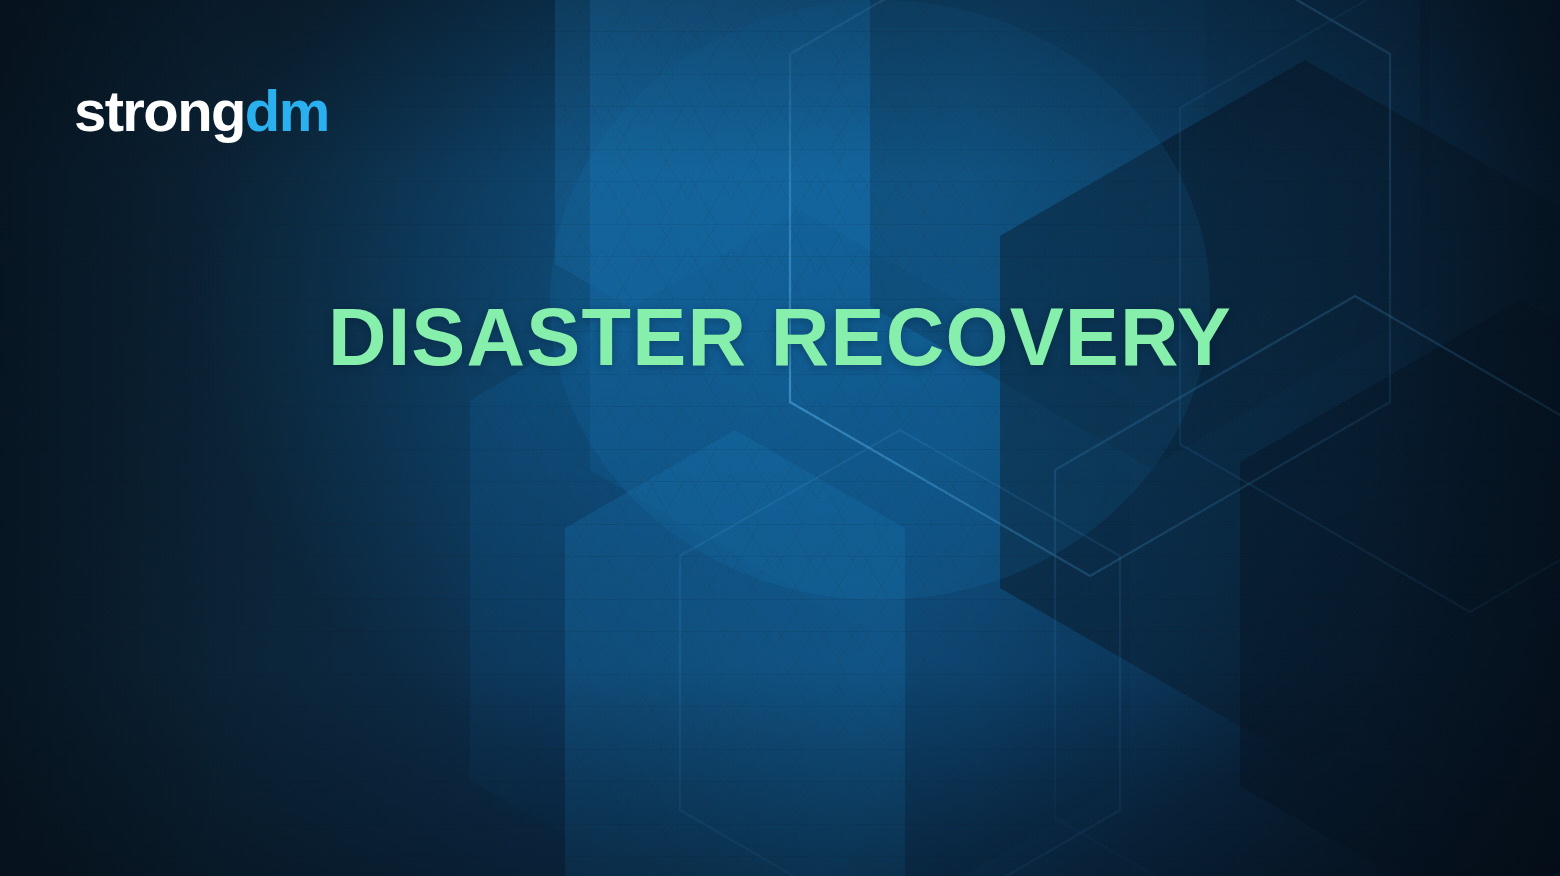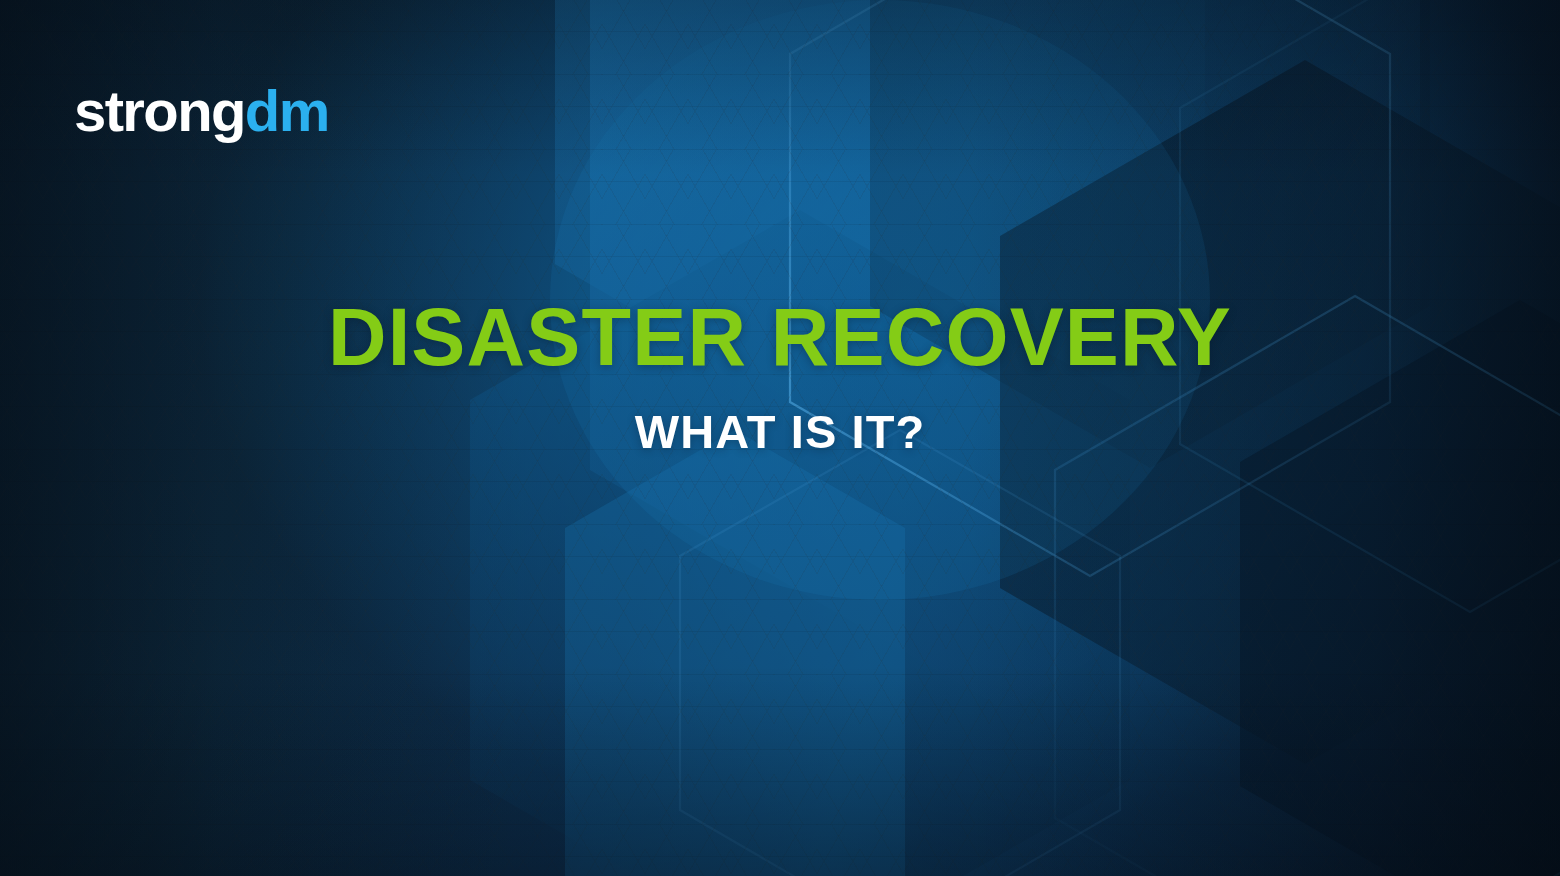--- a/index.html
+++ b/index.html
@@ -90,21 +90,21 @@
     position: absolute;
     left: 0;
     right: 0;
     top: 292px;
     text-align: center;
     padding: 0 40px;
   }
 
   .headline {
     margin: 0;
-    color: #84cc16;
+    color: #86efac;
     font-size: 81px;
     font-weight: 700;
     line-height: 1.115;
     letter-spacing: 1.2px;
     text-transform: uppercase;
     text-shadow: 0 2px 10px rgba(3,16,30,0.30);
   }
   .headline-line { display: block; }
 
   .subhead {
@@ -198,17 +198,16 @@
   <div class="content">
 
     <div class="logo">
       <span class="logo-strong">strong</span><span class="logo-dm">dm</span>
     </div>
 
     <div class="headline-block">
       <h1 class="headline">
         <span class="headline-line">DISASTER RECOVERY</span>
       </h1>
-      <p class="subhead">WHAT IS IT?</p>
     </div>
 
   </div>
 </div>
 
 </body></html>

